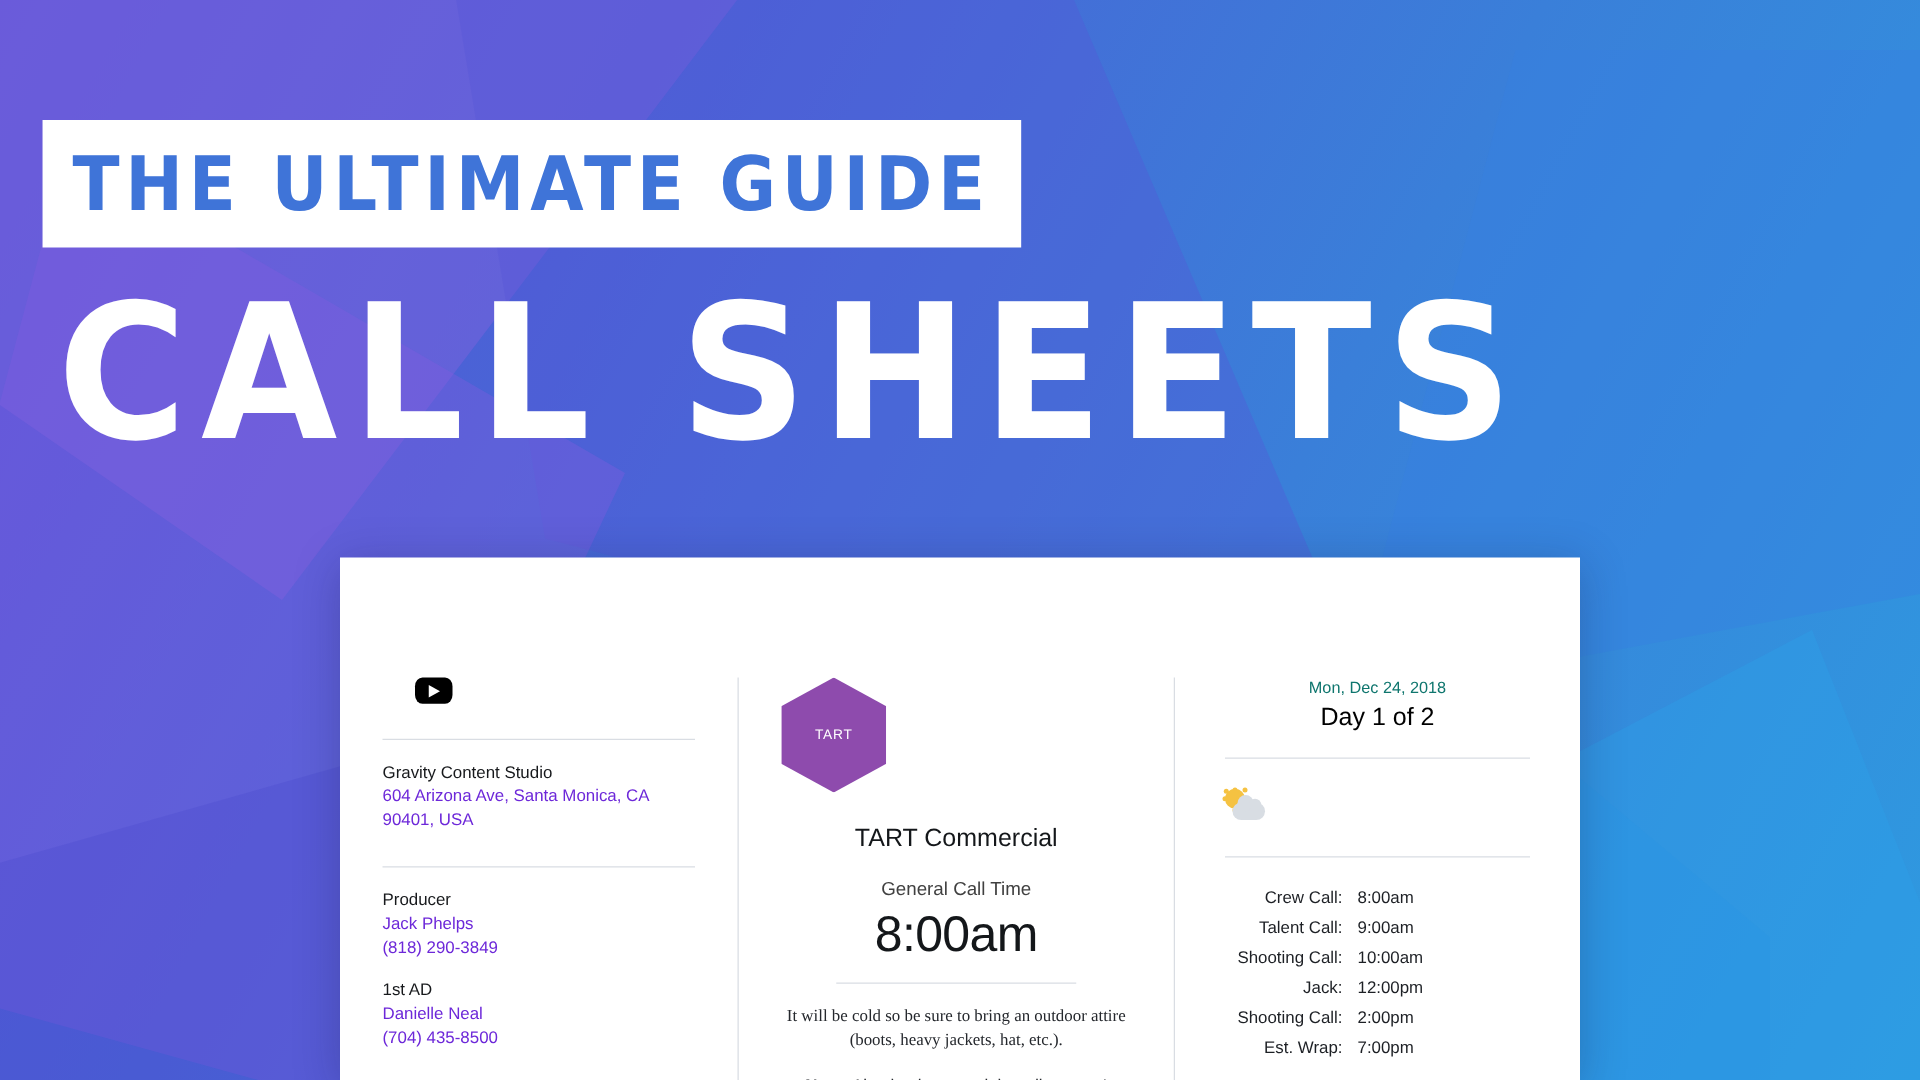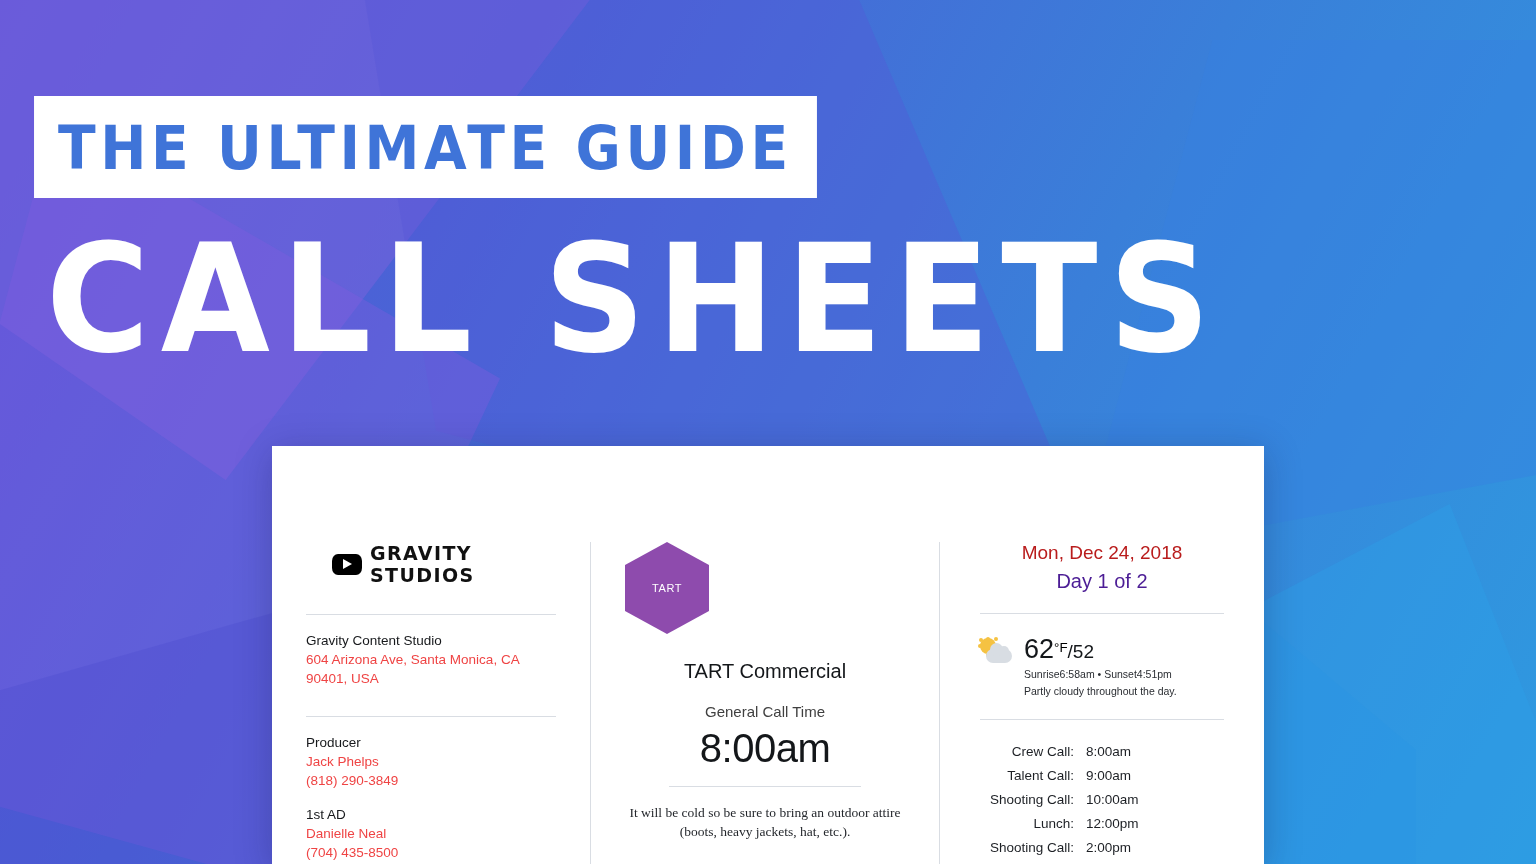--- a/index.html
+++ b/index.html
@@ -156,21 +156,21 @@
     margin: 28px 0 18px 0;
   }
   .lbl {
     font-size: 13.5px;
     font-weight: 400;
     color: #17191c;
     margin-bottom: 2px;
   }
   .val {
     font-size: 13.5px;
-    color: #ef4444;
+    color: #6d28d9;
     line-height: 1.42;
   }
   .block { margin-bottom: 16px; }
 
   
   .hexwrap {
     display: flex;
     justify-content: flex-start;
     margin-bottom: 26px;
   }
@@ -216,28 +216,28 @@
   .mid-note2 {
     font-size: 13.5px;
     color: #25282d;
     line-height: 1.42;
   }
   .mid-note2 b { font-weight: 700; }
 
   
   .r-date {
     text-align: center;
-    font-size: 19px;
-    color: #b91c1c;
+    font-size: 13px;
+    color: #0f766e;
     margin-bottom: 6px;
   }
   .r-day {
     text-align: center;
     font-size: 20px;
-    color: #4c1d95;
+    color: #000000;
   }
   .r-rule {
     height: 1px;
     background: #d9dde3;
     margin: 20px 6px;
   }
   .weather {
     display: flex;
     align-items: flex-start;
     gap: 10px;
@@ -318,21 +318,20 @@
     <div class="title-kicker">THE ULTIMATE GUIDE</div>
     <div class="title-main">CALL SHEETS</div>
   </div>
 
   <div class="sheet">
     <div class="sheet-cols">
 
       <div class="col col-left">
         <div class="brand">
           <span class="yt-glyph"></span>
-          <span class="brand-name">GRAVITY STUDIOS</span>
         </div>
 
         <div class="rule"></div>
 
         <div class="block">
           <div class="lbl">Gravity Content Studio</div>
           <div class="val">604 Arizona Ave, Santa Monica, CA 90401, USA</div>
         </div>
 
         <div class="rule"></div>
@@ -367,48 +366,39 @@
       <div class="col col-right">
         <div class="r-date">Mon, Dec 24, 2018</div>
         <div class="r-day">Day 1 of 2</div>
         <div class="r-rule"></div>
 
         <div class="weather">
           <div class="wx-icon">
             <div class="wx-sun"></div>
             <div class="wx-cloud"></div>
           </div>
-          <div class="wx-text">
-            <span class="wx-temp">62</span><sup>°F</sup><span class="wx-hi-lo">/52</span>
-            <div class="wx-sub">
-              <span>Sunrise6:58am</span>
-              <span>•</span>
-              <span>Sunset4:51pm</span>
-            </div>
-            <div class="wx-sub">Partly cloudy throughout the day.</div>
-          </div>
         </div>
 
         <div class="r-rule"></div>
 
         <div class="sched">
           <div class="sched-row">
             <span class="sched-lbl">Crew Call:</span>
             <span class="sched-val">8:00am</span>
           </div>
           <div class="sched-row">
             <span class="sched-lbl">Talent Call:</span>
             <span class="sched-val">9:00am</span>
           </div>
           <div class="sched-row">
             <span class="sched-lbl">Shooting Call:</span>
             <span class="sched-val">10:00am</span>
           </div>
           <div class="sched-row">
-            <span class="sched-lbl">Lunch:</span>
+            <span class="sched-lbl">Jack:</span>
             <span class="sched-val">12:00pm</span>
           </div>
           <div class="sched-row">
             <span class="sched-lbl">Shooting Call:</span>
             <span class="sched-val">2:00pm</span>
           </div>
           <div class="sched-row">
             <span class="sched-lbl">Est. Wrap:</span>
             <span class="sched-val">7:00pm</span>
           </div>

